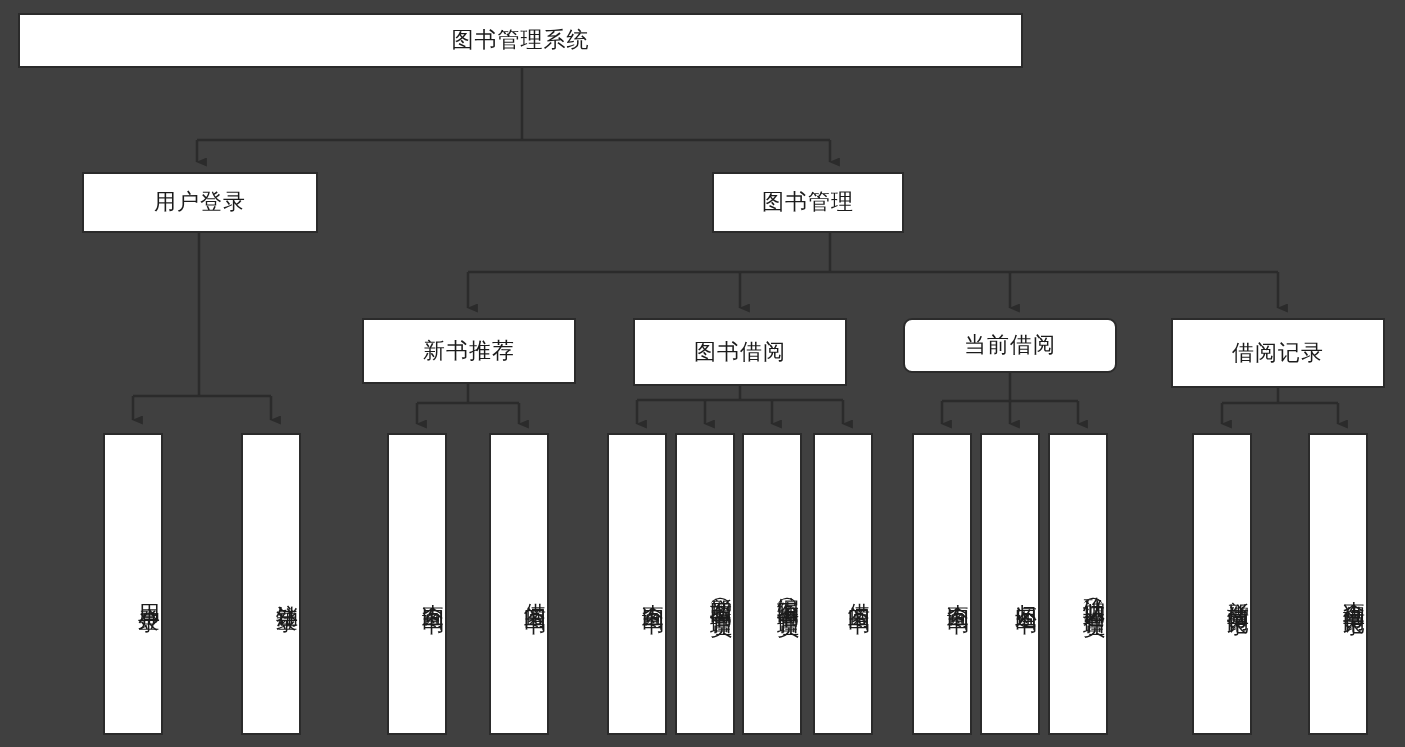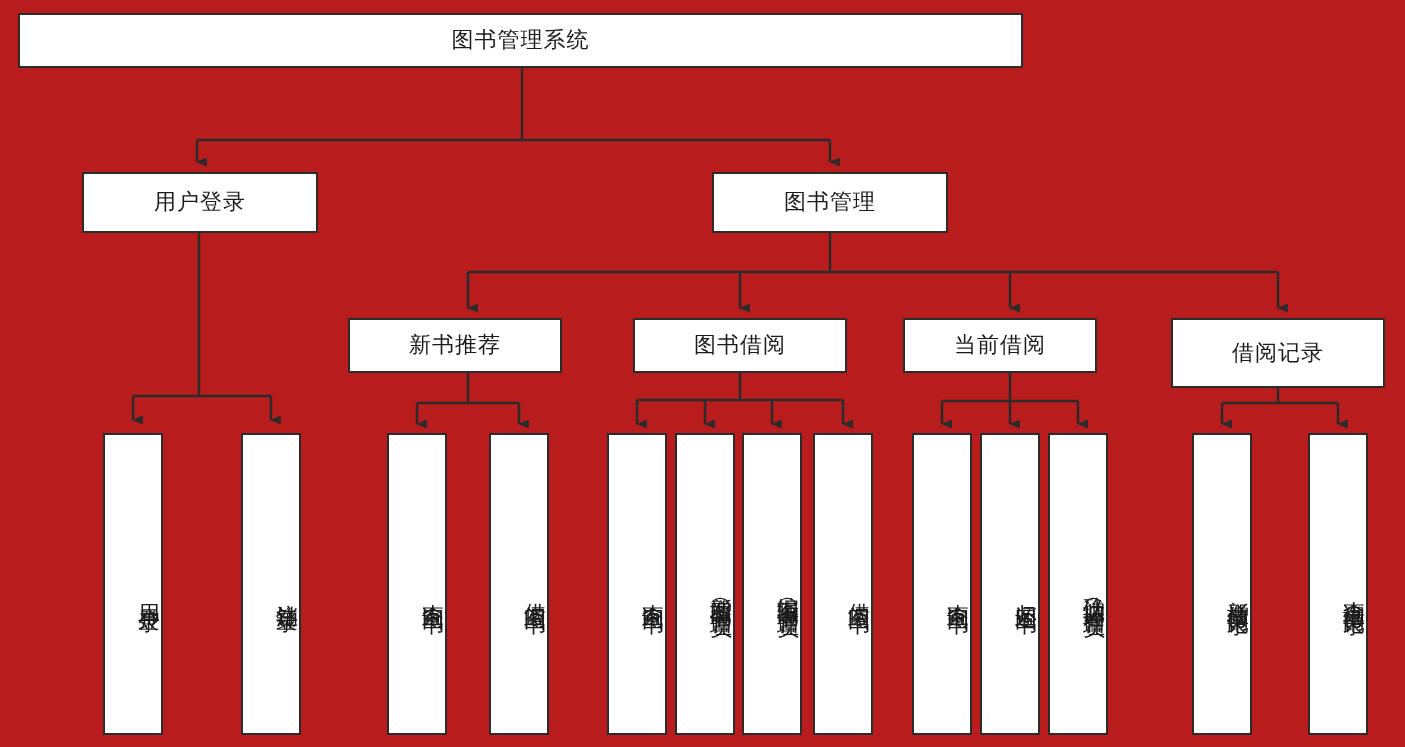--- a/index.html
+++ b/index.html
@@ -7,21 +7,21 @@
     padding: 0;
     background: #ffffff;
   }
   body {
     font-family: "Liberation Sans", "DejaVu Sans", sans-serif;
   }
   #canvas {
     position: relative;
     width: 1405px;
     height: 747px;
-    background: #b91c1c;
+    background: #404040;
     overflow: hidden;
   }
   #wires {
     position: absolute;
     left: 0;
     top: 0;
     width: 1405px;
     height: 747px;
   }
   .node {
@@ -119,31 +119,31 @@
     </g>
   </svg>
 
   <div class="node horiz" style="left:18px; top:13px; width:1005px; height:55px;">
     <span>图书管理系统</span>
   </div>
 
   <div class="node horiz" style="left:82px; top:172px; width:236px; height:61px;">
     <span>用户登录</span>
   </div>
-  <div class="node horiz" style="left:712px; top:172px; width:236px; height:61px;">
+  <div class="node horiz" style="left:712px; top:172px; width:192px; height:61px;">
     <span>图书管理</span>
   </div>
 
-  <div class="node horiz" style="left:348px; top:318px; width:214px; height:55px;">
+  <div class="node horiz" style="left:362px; top:318px; width:214px; height:66px;">
     <span>新书推荐</span>
   </div>
-  <div class="node horiz" style="left:633px; top:318px; width:214px; height:55px;">
+  <div class="node horiz" style="left:633px; top:318px; width:214px; height:68px;">
     <span>图书借阅</span>
   </div>
-  <div class="node horiz" style="left:903px; top:318px; width:194px; height:55px;">
+  <div class="node horiz" style="left:903px; top:318px; width:214px; height:55px;border-radius:9px;">
     <span>当前借阅</span>
   </div>
   <div class="node horiz" style="left:1171px; top:318px; width:214px; height:70px;">
     <span>借阅记录</span>
   </div>
 
   <div class="node vert" style="left:103px; top:433px; width:60px; height:302px;">
     <span class="vlabel">用户登录</span>
   </div>
   <div class="node vert" style="left:241px; top:433px; width:60px; height:302px;">

